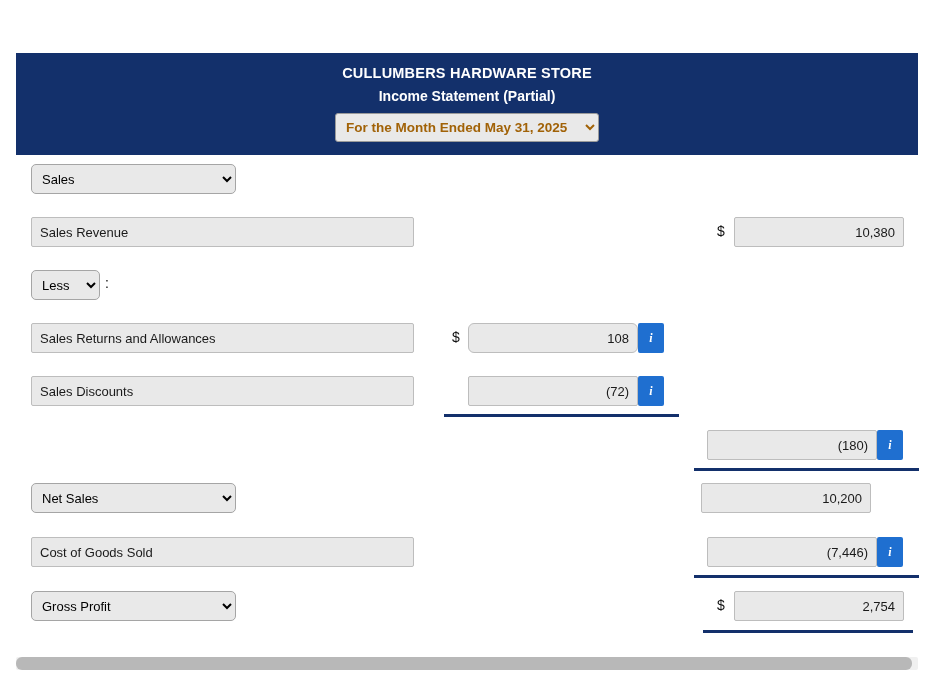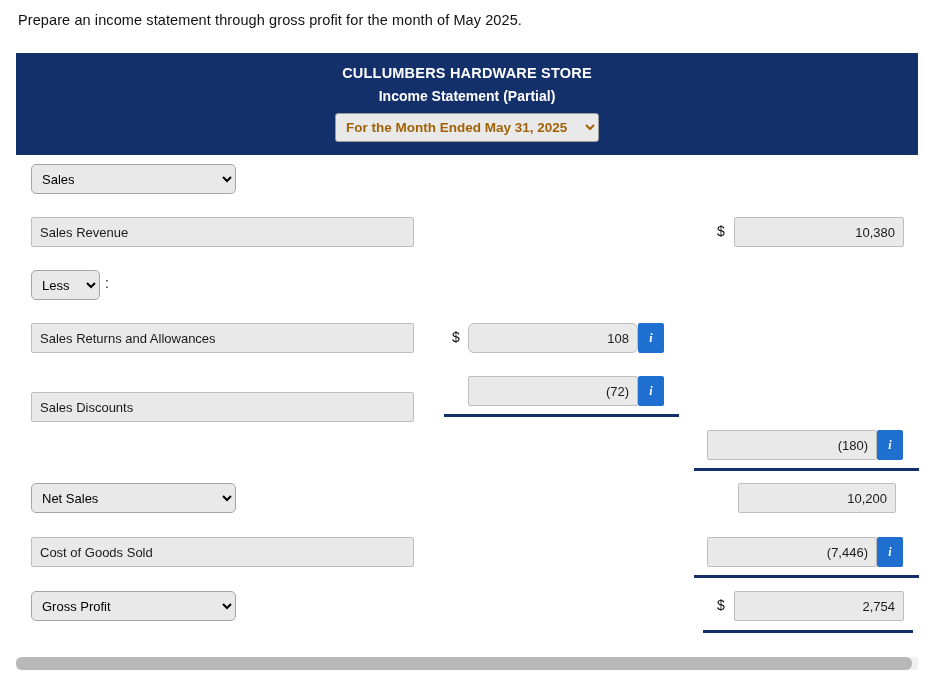--- a/index.html
+++ b/index.html
@@ -138,21 +138,20 @@
     height: 13px;
     background: #b8b8b8;
     border-radius: 6px;
   }
 </style>
 </head>
 <body>
 
 <div class="page">
 
-  <div class="instruction">Prepare an income statement through gross profit for the month of May 2025.</div>
 
   <div class="stmt-header">
     <div class="line1">CULLUMBERS HARDWARE STORE</div>
     <div class="line2">Income Statement (Partial)</div>
     <select class="period-select">
       <option>For the Month Ended May 31, 2025</option>
     </select>
   </div>
 
   <div class="row" style="left:31px; top:164px; width:205px;">
@@ -175,39 +174,39 @@
   </div>
 
   <div class="row" style="left:31px; top:323px; width:884px;">
     <input class="txt" style="position: absolute; left: 0px; top: 0px; width: 383px;" value="Sales Returns and Allowances">
     <span class="dollar" style="left:421px; top:6px;">$</span>
     <input class="txt num" style="position: absolute; left: 437px; top: 0px; width: 170px; border-radius: 6px;" value="108">
     <button class="info-btn" style="left:607px; top:0px;">i</button>
   </div>
 
   <div class="row" style="left:31px; top:376px; width:884px;">
-    <input class="txt" style="position: absolute; left: 0px; top: 16px; width: 383px;" value="Sales Discounts">
+    <input class="txt" style="position: absolute; left: 0px; top: 0px; width: 383px;" value="Sales Discounts">
     <input class="txt num" style="position: absolute; left: 437px; top: 0px; width: 170px;" value="(72)">
     <button class="info-btn" style="left:607px; top:0px;">i</button>
   </div>
 
   <div class="rule" style="left:444px; top:414px; width:235px; height:3px;"></div>
 
   <div class="row" style="left:31px; top:430px; width:884px;">
     <input class="txt num" style="position: absolute; left: 676px; top: 0px; width: 170px;" value="(180)">
     <button class="info-btn" style="left:846px; top:0px;">i</button>
   </div>
 
   <div class="rule" style="left:694px; top:468px; width:225px; height:3px;"></div>
 
   <div class="row" style="left:31px; top:483px; width:884px;">
     <select class="lbl-select" style="position:absolute; left:0px; top:0px; width:205px;">
       <option>Net Sales</option>
     </select>
-    <input class="txt num" style="position: absolute; left: 707px; top: 0px; width: 158px;" value="10,200">
+    <input class="txt num" style="position: absolute; left: 670px; top: 0px; width: 170px;" value="10,200">
   </div>
 
   <div class="row" style="left:31px; top:537px; width:884px;">
     <input class="txt" style="position: absolute; left: 0px; top: 0px; width: 383px;" value="Cost of Goods Sold">
     <input class="txt num" style="position: absolute; left: 676px; top: 0px; width: 170px;" value="(7,446)">
     <button class="info-btn" style="left:846px; top:0px;">i</button>
   </div>
 
   <div class="rule" style="left:694px; top:575px; width:225px; height:3px;"></div>
 

